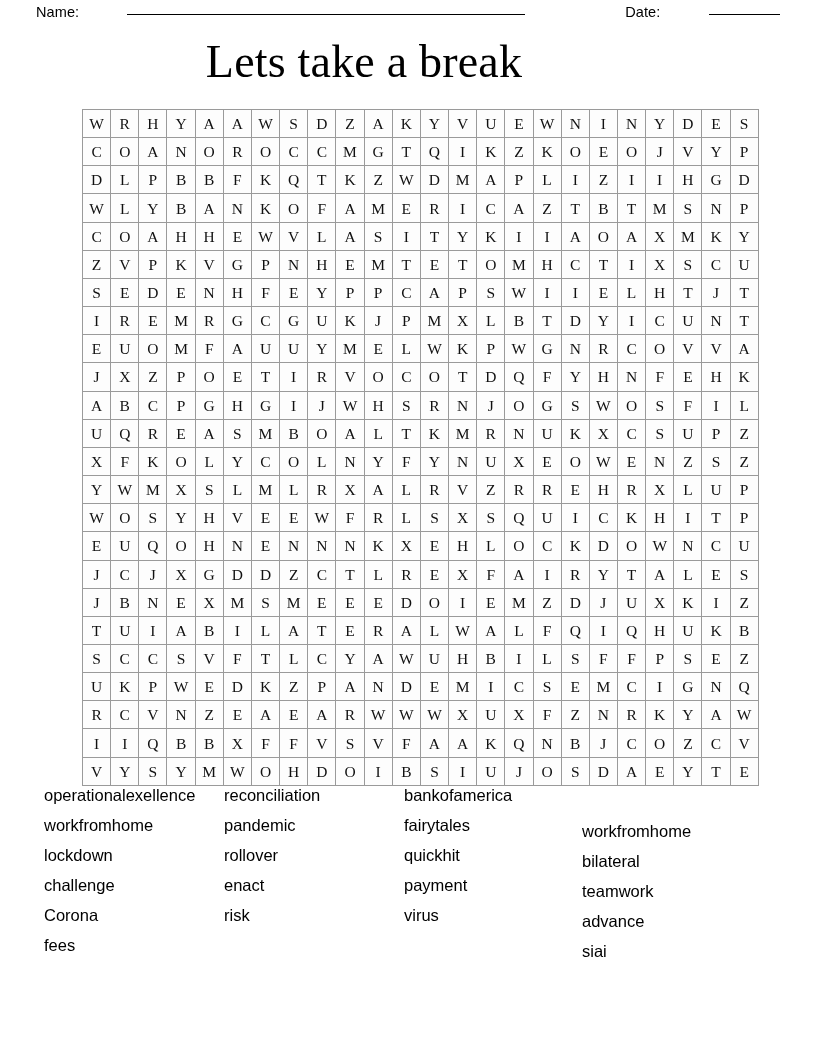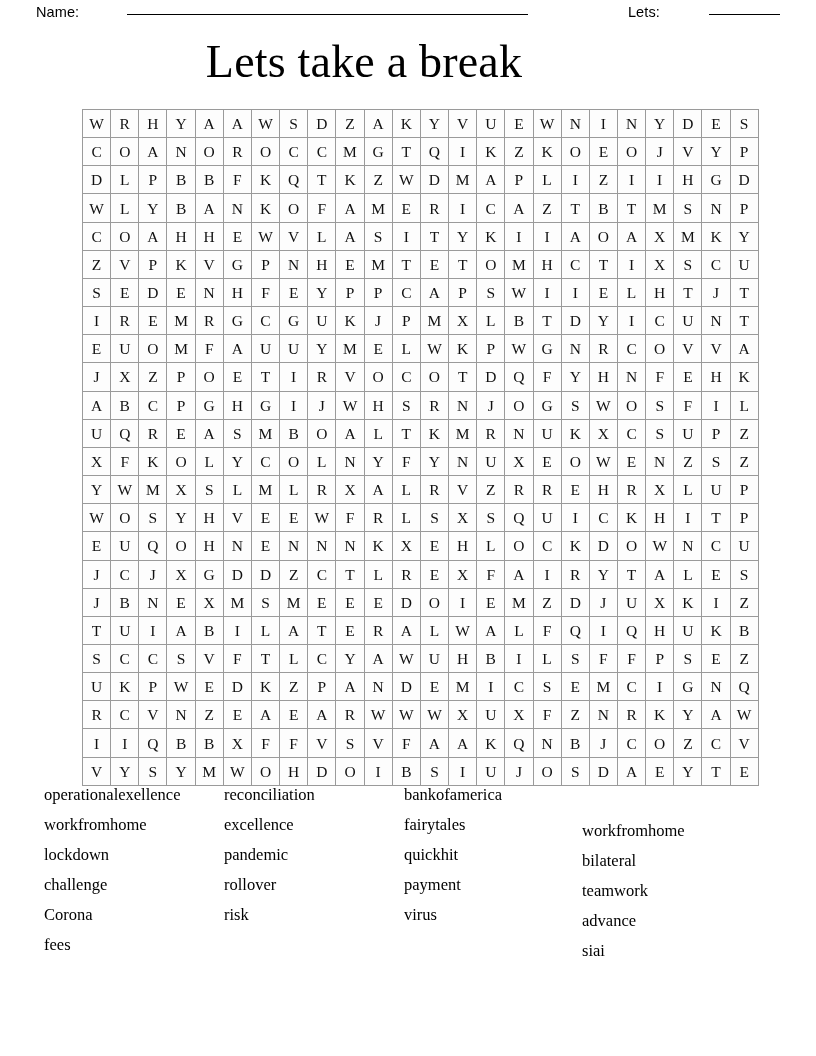--- a/index.html
+++ b/index.html
@@ -96,35 +96,35 @@
   }
   .word-col {
     display: flex;
     flex-direction: column;
   }
   .word-col:nth-child(1) { width: 180px; }
   .word-col:nth-child(2) { width: 180px; }
   .word-col:nth-child(3) { width: 178px; }
   .word-col:nth-child(4) { width: 180px; margin-top: 36px; }
   .word-item {
-    font-family: Liberation Serif, serif;
+    font-family: Liberation Sans, sans-serif;
     font-size: 16.5px;
     line-height: 30px;
     white-space: nowrap;
     color: #000;
   }
 </style>
 </head>
 <body>
 
 <div id="header-row">
   <span class="hdr-label">Name:</span>
   <span class="rule" id="name-rule"></span>
   <span id="date-gap"></span>
-  <span class="hdr-label">Lets:</span>
+  <span class="hdr-label">Date:</span>
   <span class="rule" id="date-rule"></span>
 </div>
 
 <div id="puzzle-title">Lets take a break</div>
 
 <div id="grid-wrap">
   <table id="letter-grid">
     <tbody id="grid-body">
         <tr>
           <td>W</td>
@@ -758,23 +758,23 @@
     <div class="word-col">
       <div class="word-item">operationalexellence</div>
       <div class="word-item">workfromhome</div>
       <div class="word-item">lockdown</div>
       <div class="word-item">challenge</div>
       <div class="word-item">Corona</div>
       <div class="word-item">fees</div>
     </div>
     <div class="word-col">
       <div class="word-item">reconciliation</div>
-      <div class="word-item">excellence</div>
       <div class="word-item">pandemic</div>
       <div class="word-item">rollover</div>
+      <div class="word-item">enact</div>
       <div class="word-item">risk</div>
     </div>
     <div class="word-col">
       <div class="word-item">bankofamerica</div>
       <div class="word-item">fairytales</div>
       <div class="word-item">quickhit</div>
       <div class="word-item">payment</div>
       <div class="word-item">virus</div>
     </div>
     <div class="word-col">

